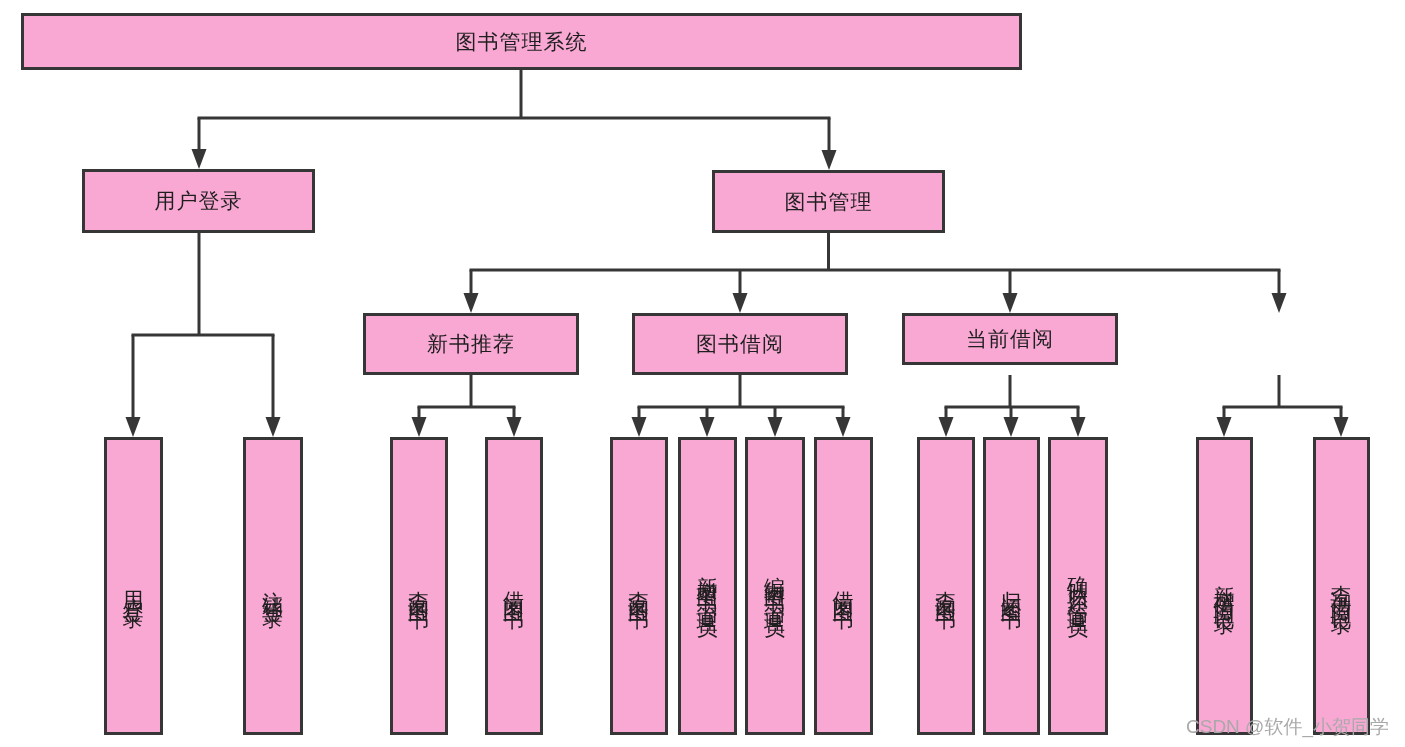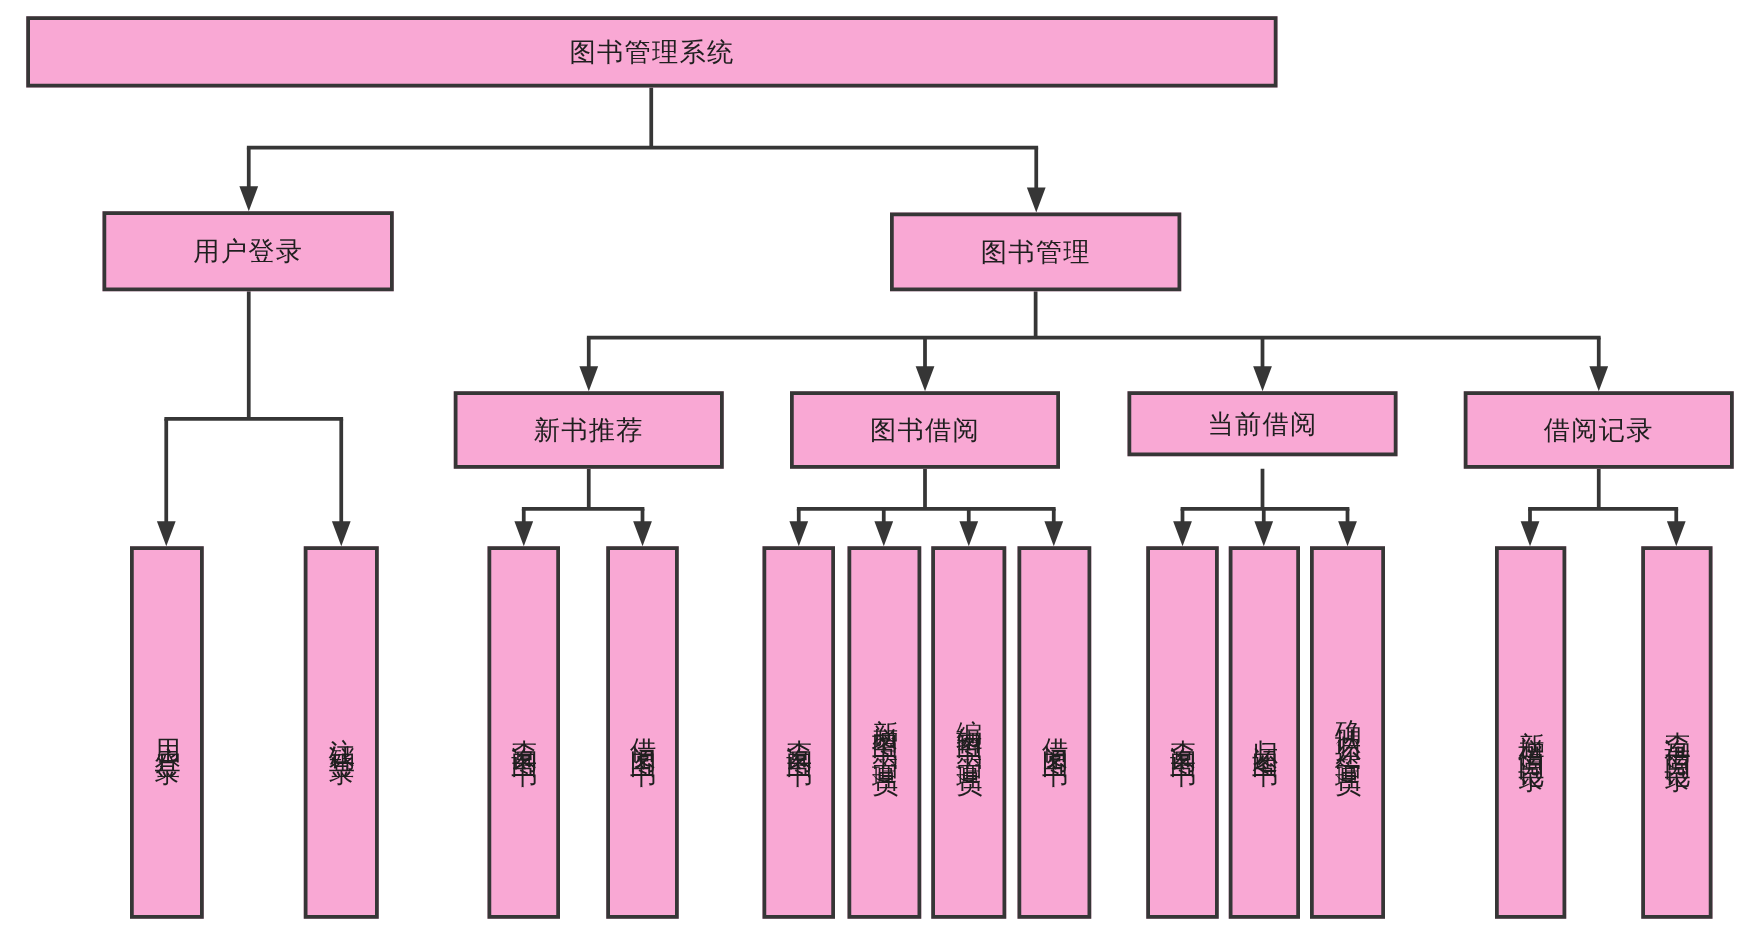--- a/index.html
+++ b/index.html
@@ -134,23 +134,20 @@
 
   <div class="node" style="left:712px; top:170px; width:233px; height:63px;">
     <span class="hlabel">图书管理</span>
   </div>
   <div class="node" style="left:632px; top:313px; width:216px; height:62px;">
     <span class="hlabel">图书借阅</span>
   </div>
   <div class="node" style="left:902px; top:313px; width:216px; height:52px;">
     <span class="hlabel">当前借阅</span>
   </div>
-  <div class="node" style="left:1171px; top:313px; width:216px; height:62px;">
-    <span class="hlabel">借阅记录</span>
-  </div>
 
   <div class="node" style="left:104px; top:437px; width:59px; height:298px;">
     <span class="vlabel">用户登录</span>
   </div>
   <div class="node" style="left:243px; top:437px; width:60px; height:298px;">
     <span class="vlabel">注销登录</span>
   </div>
 
   <div class="node" style="left:390px; top:437px; width:58px; height:298px;">
     <span class="vlabel">查询图书</span>
@@ -182,14 +179,15 @@
     <span class="vlabel">确认归还（管理员）</span>
   </div>
 
   <div class="node" style="left:1196px; top:437px; width:57px; height:298px;">
     <span class="vlabel">新增借阅记录</span>
   </div>
   <div class="node" style="left:1313px; top:437px; width:57px; height:298px;">
     <span class="vlabel">查询借阅记录</span>
   </div>
 
+  <div class="watermark">CSDN @软件_小贺同学</div>
 
 </div>
 
 </body></html>

